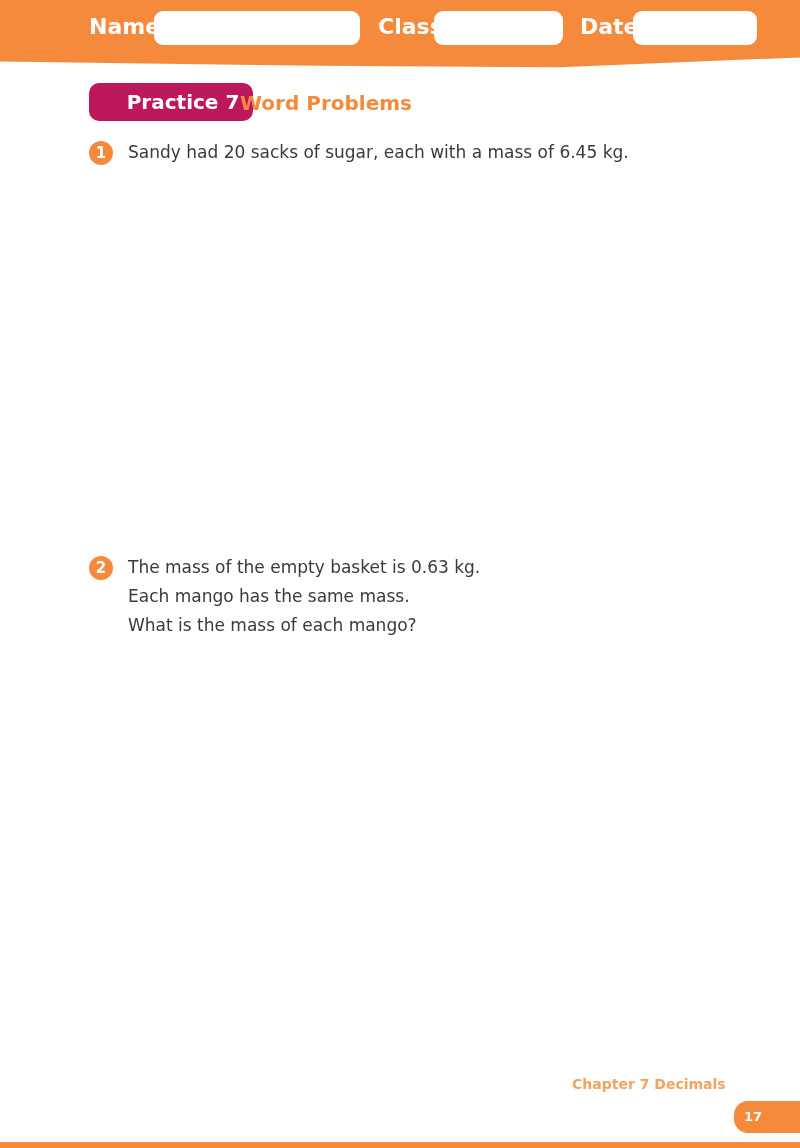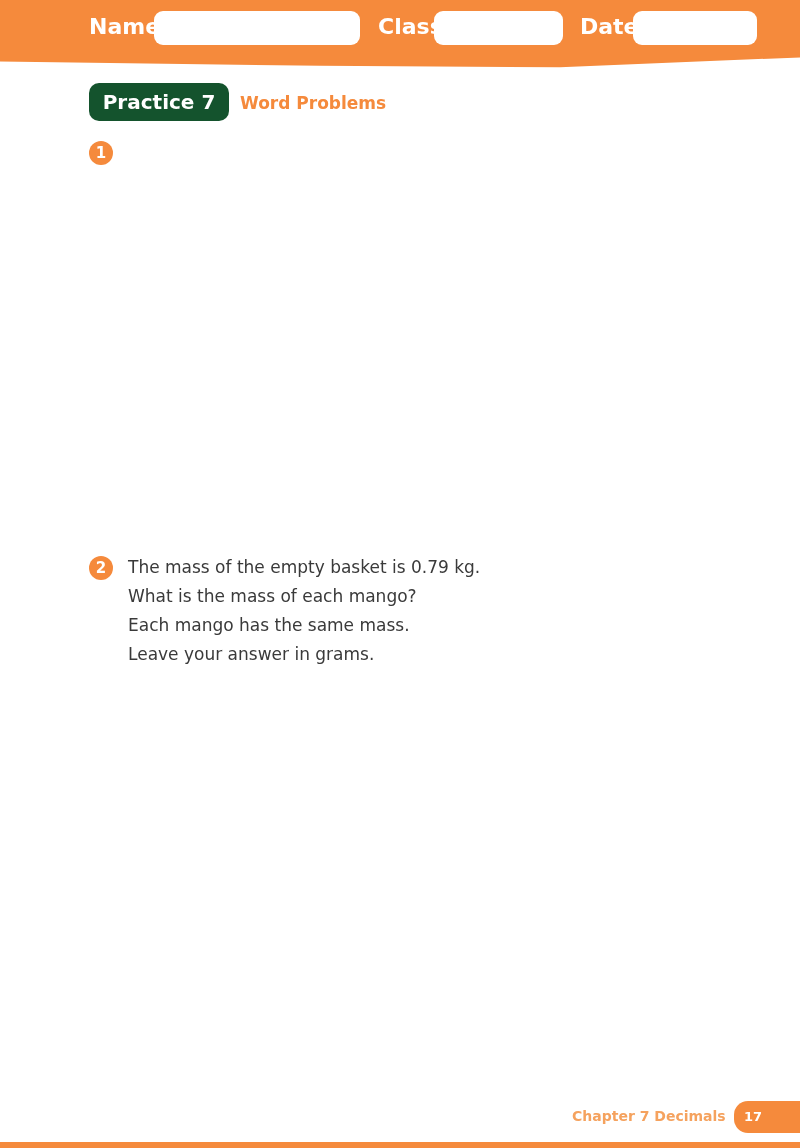--- a/index.html
+++ b/index.html
@@ -17,37 +17,38 @@
     .field-label {
       position: absolute; top: 16px; color: #ffffff; font-weight: bold;
       font-size: 22px; line-height: 22px;
     }
     .field-box {
       position: absolute; top: 11px; height: 34px; background: #ffffff;
       border-radius: 9px;
     }
     .title-pill {
       position: absolute; left: 89px; top: 83px; width: 140px; height: 38px;
-      background: #14532d; border-radius: 10px;
+      background: #be185d; border-radius: 10px;
       color: #ffffff; font-weight: bold; font-size: 20px; line-height: 38px;
       text-align: center;
+      padding-left: 24px;
     }
     .title-text {
       position: absolute; left: 240px; top: 90px; color: #f58a3c;
-      font-weight: bold; font-size: 17px; line-height: 26px;
+      font-weight: bold; font-size: 20px; line-height: 26px;
     }
     .q-num {
       position: absolute; width: 24px; height: 24px; border-radius: 50%;
       background: #f58a3c; color: #fff; font-weight: bold; font-size: 15px;
       line-height: 24px; text-align: center;
     }
     .q-lines { position: absolute; left: 128px; font-size: 17px; color: #3a3a3a; }
     .q-lines div { height: 29px; line-height: 29px; white-space: nowrap; }
     .footer-chapter {
-      position: absolute; left: 572px; top: 1104px; color: #f5a25e;
+      position: absolute; left: 572px; top: 1072px; color: #f5a25e;
       font-weight: bold; font-size: 14px; line-height: 24px;
     }
     .footer-page {
       position: absolute; left: 734px; top: 1101px; width: 80px; height: 32px;
       background: #f58a3c; border-radius: 14px 0 0 14px; color: #fff;
       font-weight: bold; font-size: 13px; line-height: 32px; padding-left: 10px;
       box-sizing: border-box;
     }
     .footer-strip {
       position: absolute; left: 0; top: 1142px; width: 800px; height: 6px; background: #f58a3c;
@@ -65,25 +66,25 @@
 <div class="field-box" style="left:434px;width:129px"></div>
 
 <span class="field-label" style="left:580px">Date:</span>
 <div class="field-box" style="left:633px;width:124px"></div>
 
 <div class="title-pill">Practice 7</div>
 <div class="title-text">Word Problems</div>
 
 <div class="q-num" style="left:89px;top:141px">1</div>
 <div class="q-lines" style="top:138px">
+  <div>Sandy had 20 sacks of sugar, each with a mass of 6.45 kg.</div>
 </div>
 
 <div class="q-num" style="left:89px;top:556px">2</div>
 <div class="q-lines" style="top:553px">
-  <div>The mass of the empty basket is 0.79 kg.</div>
+  <div>The mass of the empty basket is 0.63 kg.</div>
+  <div>Each mango has the same mass.</div>
   <div>What is the mass of each mango?</div>
-  <div>Each mango has the same mass.</div>
-  <div>Leave your answer in grams.</div>
 </div>
 
 <div class="footer-chapter">Chapter 7 Decimals</div>
 <div class="footer-page">17</div>
 <div class="footer-strip"></div>
 
 </body></html>

